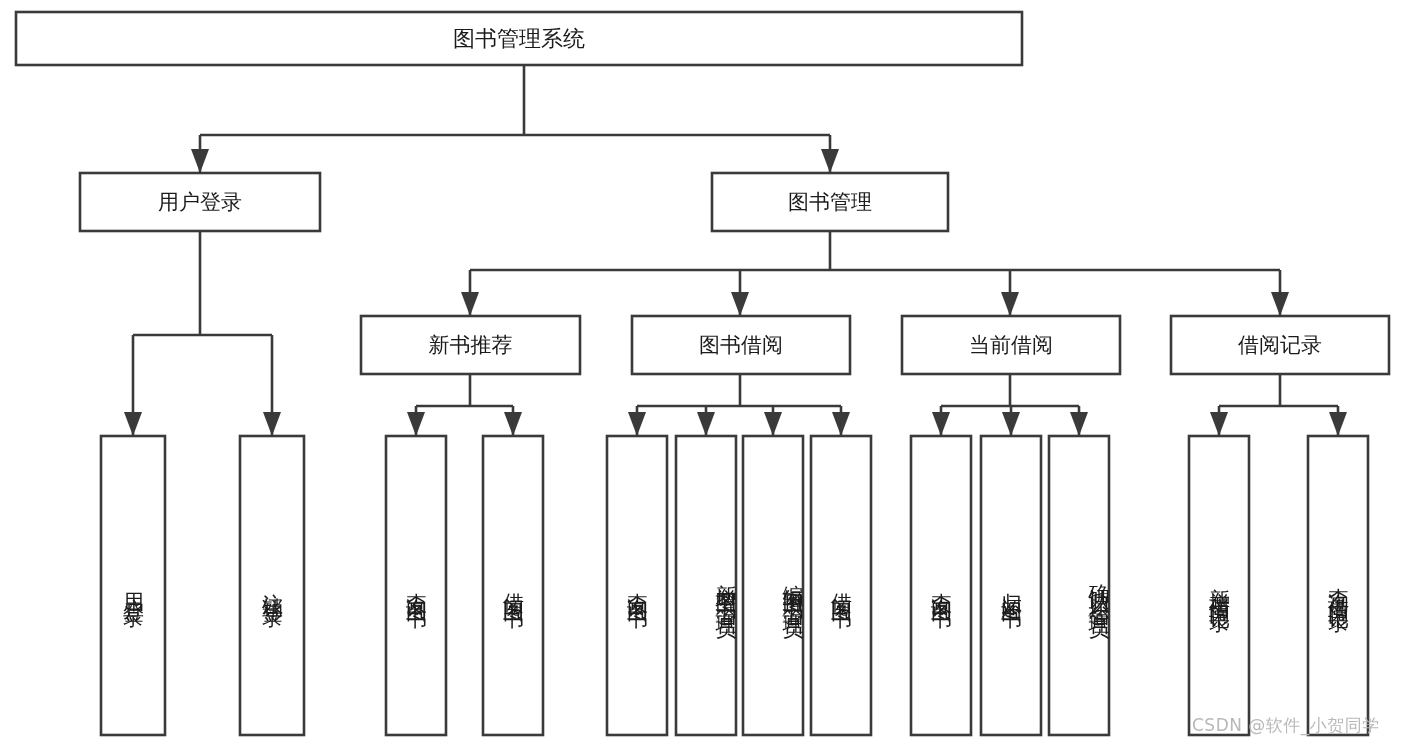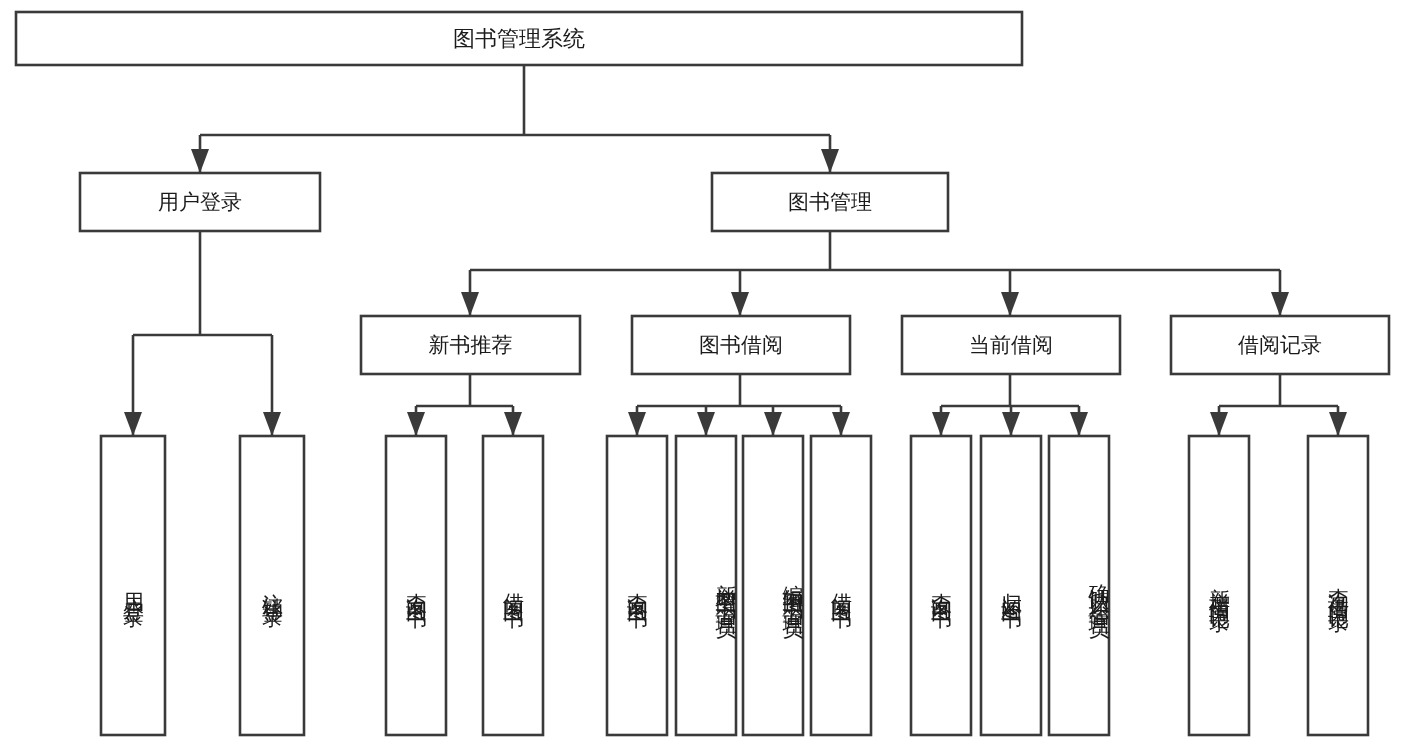--- a/index.html
+++ b/index.html
@@ -214,13 +214,14 @@
       <div class="vert-label" style="left: 607px; width: 60px; top: 436px; height: 299px;">查询图书</div>
       <div class="vert-label" style="left: 676px; width: 60px; top: 444px; height: 291px; align-items: flex-start; justify-content: center;">新增图书（管理员）</div>
       <div class="vert-label" style="left: 743px; width: 60px; top: 444px; height: 291px; align-items: flex-start; justify-content: center;">编辑图书（管理员）</div>
       <div class="vert-label" style="left: 811px; width: 60px; top: 436px; height: 299px;">借阅图书</div>
       <div class="vert-label" style="left: 911px; width: 60px; top: 436px; height: 299px;">查询图书</div>
       <div class="vert-label" style="left: 981px; width: 60px; top: 436px; height: 299px;">归还图书</div>
       <div class="vert-label" style="left: 1049px; width: 60px; top: 444px; height: 291px; align-items: flex-start; justify-content: center;">确认归还（管理员）</div>
       <div class="vert-label" style="left: 1189px; width: 60px; top: 436px; height: 299px;">新增借阅记录</div>
       <div class="vert-label" style="left: 1308px; width: 60px; top: 436px; height: 299px;">查询借阅记录</div>
     </div>
+  <div class="watermark" style="left:1192px; top:714px;">CSDN @软件_小贺同学</div>
 </div>
 
 </body></html>

